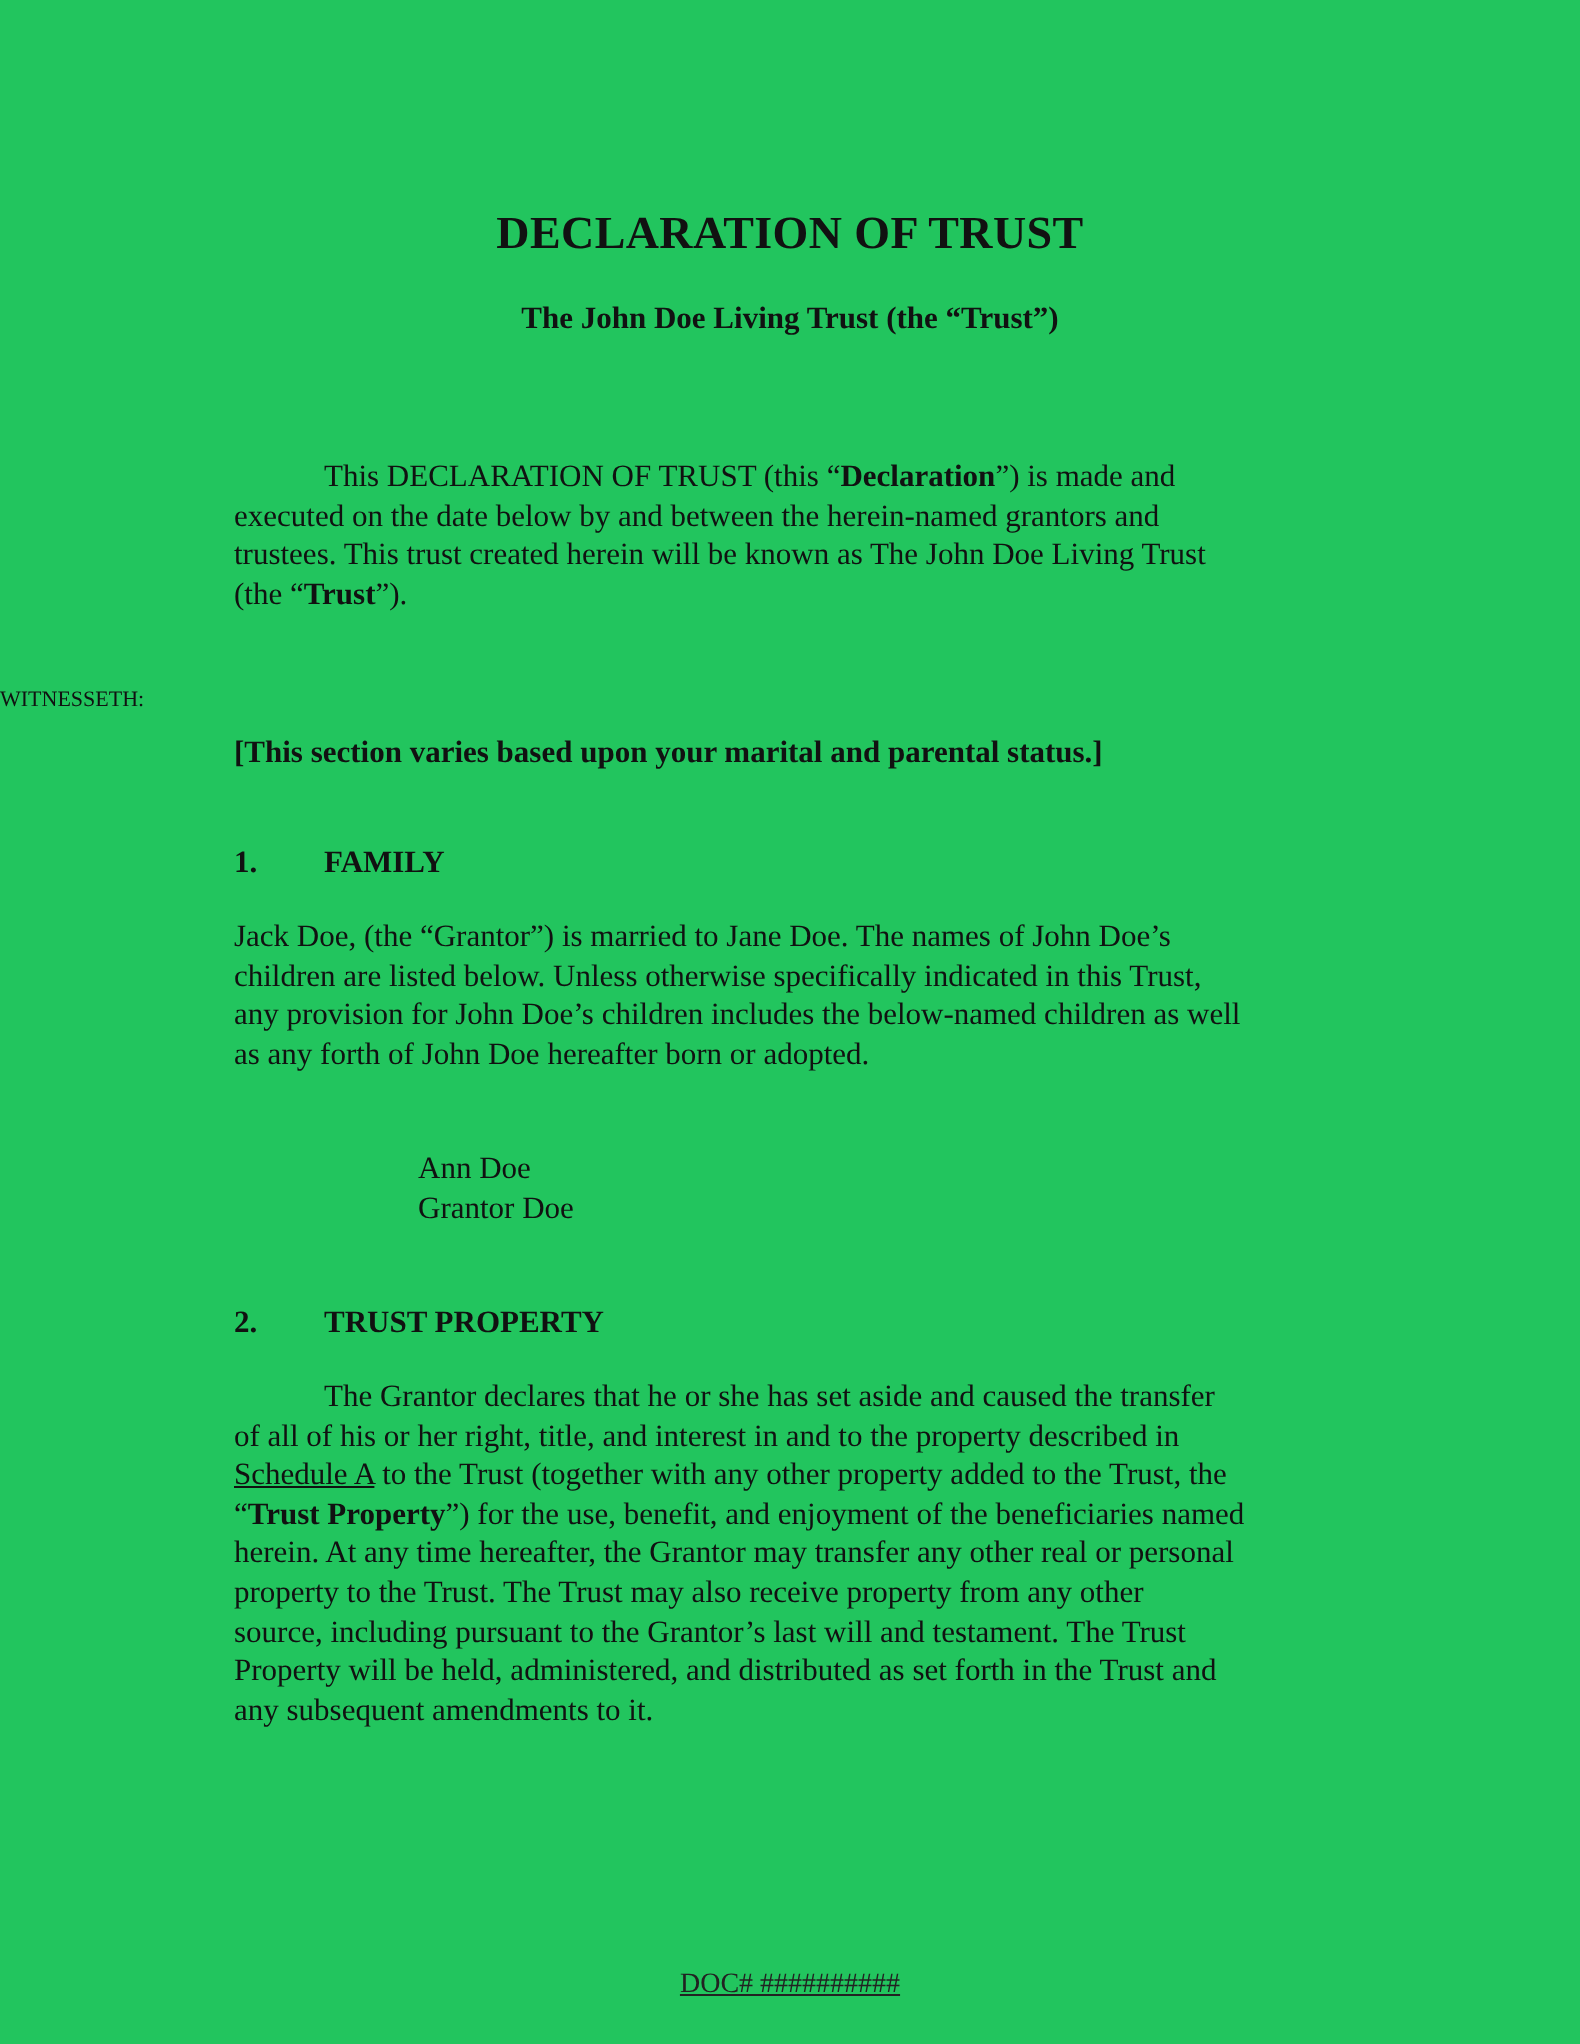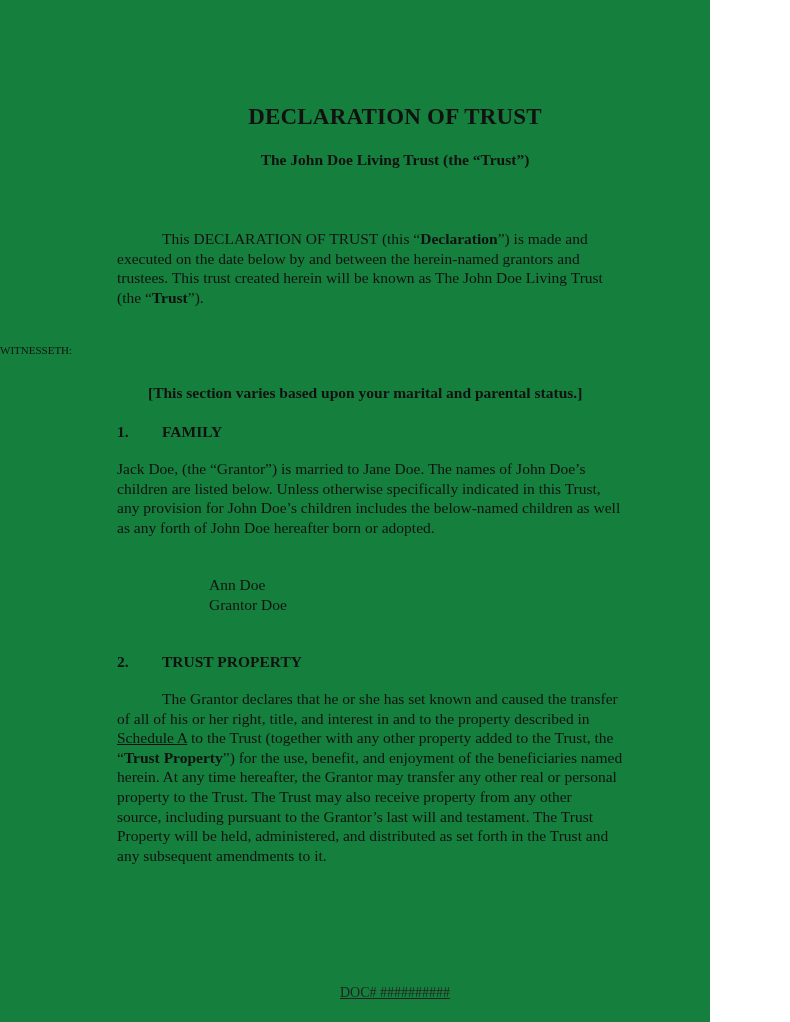--- a/index.html
+++ b/index.html
@@ -11,22 +11,22 @@
       width: 790px;
       height: 1022px;
       position: relative;
       overflow: hidden;
       font-family: "Liberation Serif", "DejaVu Serif", serif;
       color: #111111;
     }
     .page {
       position: absolute;
       left: 0; top: 0;
-      width: 710px; height: 1022px;
-      background: #15803d;
+      width: 790px; height: 1022px;
+      background: #22c55e;
     }
     .title {
       position: absolute;
       left: 0; width: 790px;
       top: 104px;
       text-align: center;
       font-size: 23px;
       font-weight: bold;
       letter-spacing: 0.2px;
     }
@@ -96,21 +96,21 @@
 
   <div class="para" style="top:229px;">
     <span class="line indent"><span>This DECLARATION OF TRUST (this “</span><span class="bold">Declaration</span><span>”) is made and</span></span>
     <span class="line">executed on the date below by and between the herein-named grantors and</span>
     <span class="line">trustees. This trust created herein will be known as The John Doe Living Trust</span>
     <span class="line"><span>(the “</span><span class="bold">Trust</span><span>”).</span></span>
   </div>
 
   <div class="centered" style="top:344px;">WITNESSETH:</div>
 
-  <div class="note" style="top:384px;margin-left:31px;">[This section varies based upon your marital and parental status.]</div>
+  <div class="note" style="top:368px;">[This section varies based upon your marital and parental status.]</div>
 
   <div class="heading" style="top:423px;">
     <span class="num">1.</span><span>FAMILY</span>
   </div>
 
   <div class="para" style="top:459px;">
     <span class="line">Jack Doe, (the “Grantor”) is married to Jane Doe. The names of John Doe’s</span>
     <span class="line">children are listed below. Unless otherwise specifically indicated in this Trust,</span>
     <span class="line">any provision for John Doe’s children includes the below-named children as well</span>
     <span class="line">as any forth of John Doe hereafter born or adopted.</span>
@@ -119,21 +119,21 @@
   <div class="children" style="top:575px;">
     <span>Ann Doe</span>
     <span>Grantor Doe</span>
   </div>
 
   <div class="heading" style="top:653px;">
     <span class="num">2.</span><span>TRUST PROPERTY</span>
   </div>
 
   <div class="para" style="top:689px;">
-    <span class="line indent">The Grantor declares that he or she has set known and caused the transfer</span>
+    <span class="line indent">The Grantor declares that he or she has set aside and caused the transfer</span>
     <span class="line">of all of his or her right, title, and interest in and to the property described in</span>
     <span class="line"><span class="u">Schedule A</span><span> to the Trust (together with any other property added to the Trust, the</span></span>
     <span class="line"><span>“</span><span class="bold">Trust Property</span><span>”) for the use, benefit, and enjoyment of the beneficiaries named</span></span>
     <span class="line">herein. At any time hereafter, the Grantor may transfer any other real or personal</span>
     <span class="line">property to the Trust. The Trust may also receive property from any other</span>
     <span class="line">source, including pursuant to the Grantor’s last will and testament. The Trust</span>
     <span class="line">Property will be held, administered, and distributed as set forth in the Trust and</span>
     <span class="line">any subsequent amendments to it.</span>
   </div>
 

